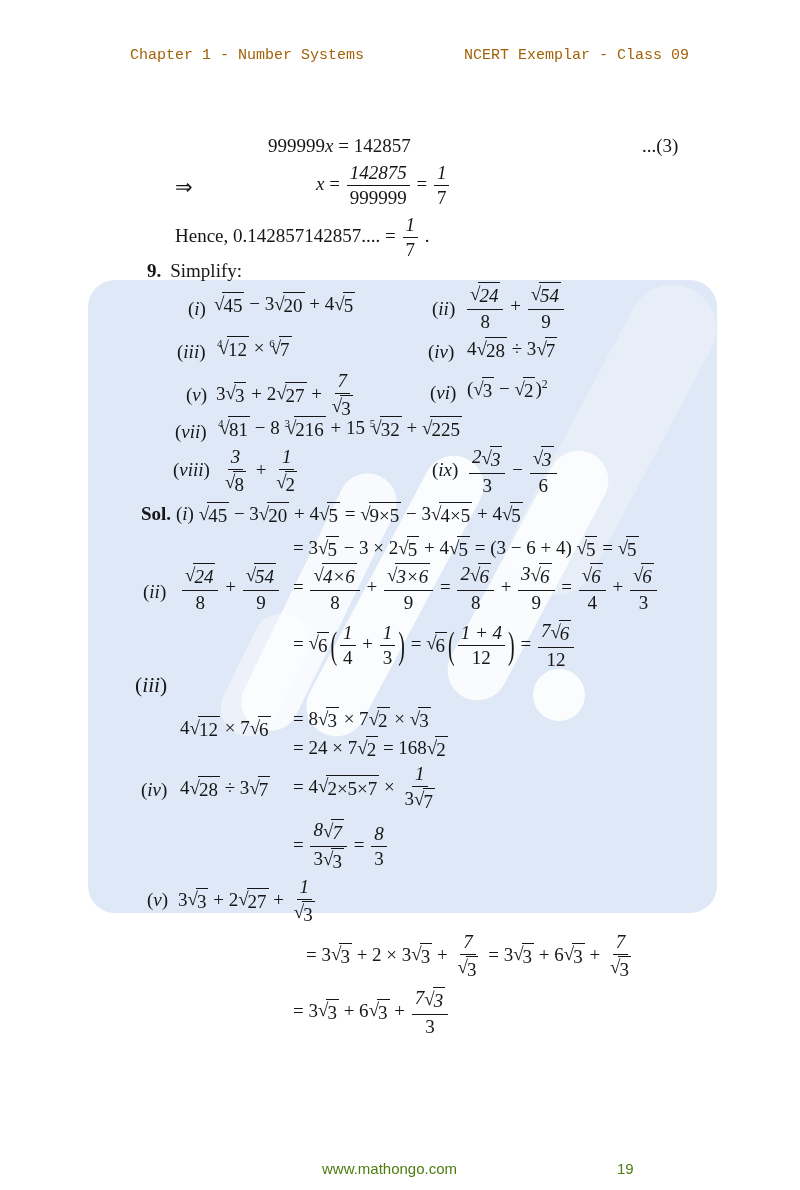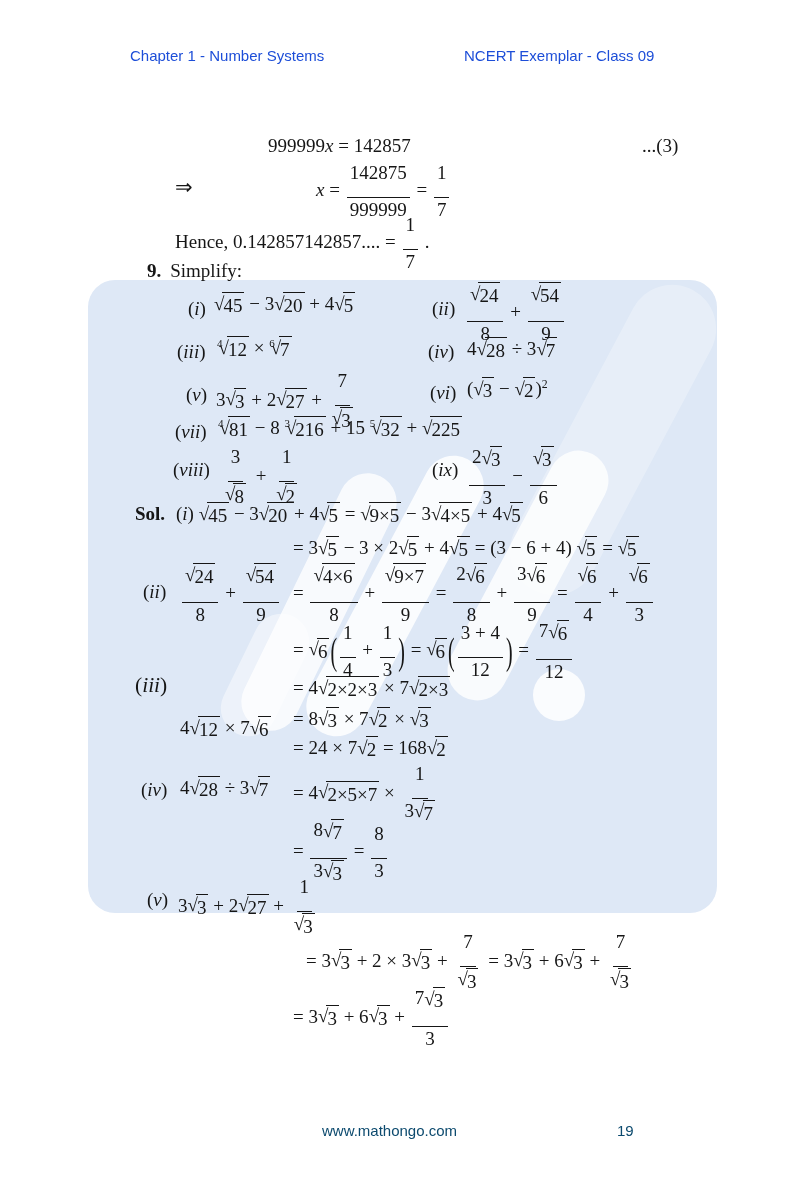--- a/index.html
+++ b/index.html
@@ -2,44 +2,44 @@
 <html><head>
 <meta charset="utf-8">
 <style>
   * { margin:0; padding:0; box-sizing:border-box; }
   html,body { background:#ffffff; }
   .doc {
     position:relative; width:800px; height:1190px; background:#ffffff;
     font-family:"Liberation Serif", serif; color:#161616; overflow:hidden;
   }
   .hdr {
-    position:absolute; font-family:Liberation Sans, sans-serif;
-    font-size:15px; color:#1d4ed8; white-space:nowrap;
+    position:absolute; font-family:Liberation Mono, monospace;
+    font-size:15px; color:#a16207; white-space:nowrap;
   }
   .ftr {
     position:absolute; font-family:"Liberation Sans", sans-serif;
-    font-size:15px; color:#0c4a6e; white-space:nowrap;
+    font-size:15px; color:#4d7c0f; white-space:nowrap;margin-top:38px;
   }
   .mline {
     position:absolute; font-size:19px; white-space:nowrap; line-height:1.25;
     z-index:2;
   }
   .big { font-size:21px; }
   .panel {
     position:absolute; left:88px; top:280px; width:629px; height:633px;
     background:#dee8f6; border-radius:27px; overflow:hidden; z-index:1;
   }
   .wm-stripe { position:absolute; background:#ffffff; border-radius:999px; }
   .wm-dot { position:absolute; background:#ffffff; border-radius:50%; }
   
   .mfrac {
     display:inline-flex; flex-direction:column; align-items:center;
     vertical-align:middle; margin:0 2px; line-height:1.15; text-align:center;
   }
-  .mnum { display:block; padding:0 3px 13px; border-bottom:1.4px solid currentColor; }
+  .mnum { display:block; padding:0 3px 1px; border-bottom:1.4px solid currentColor;font-style:italic; }
   .mden { display:block; padding:1px 3px 0; }
   .msqrt { display:inline-block; white-space:nowrap; }
   .msign { display:inline-block; vertical-align:top; line-height:1.25; position:relative; top:-0.5px; }
   .mrad  { display:inline-block; vertical-align:top; line-height:1.25;
            border-top:1.4px solid currentColor; margin-left:-2px; padding:1px 2px 0 1px; }
   .midx  { display:inline-block; font-size:11px; position:relative; top:-7px; margin-right:-4px; z-index:2; }
   .mparen { display:inline; white-space:nowrap; }
   .pn { display:inline-block; transform:scaleY(1.85); vertical-align:middle; font-size:1.05em; padding:0 1px; }
   .pbody { display:inline; }
   sup { font-size:0.62em; }
@@ -115,36 +115,36 @@
       </span></div>
   <div class="mline" style="left:432px; top:458px">(<i>ix</i>)</div>
   <div class="mline" style="left:467px; top:446px"><span class="mfrac">
         <span class="mnum">2<span class="msqrt"><span class="msign">√</span><span class="mrad">3</span></span></span>
         <span class="mden">3</span>
       </span> − <span class="mfrac">
         <span class="mnum"><span class="msqrt"><span class="msign">√</span><span class="mrad">3</span></span></span>
         <span class="mden">6</span>
       </span></div>
 
-  <div class="mline" style="left:135px; top:502px"><b>Sol.</b></div>
+  <div class="mline" style="left:141px; top:502px"><b>Sol.</b></div>
   <div class="mline" style="left:176px; top:502px">(<i>i</i>) <span class="msqrt"><span class="msign">√</span><span class="mrad">45</span></span> − 3<span class="msqrt"><span class="msign">√</span><span class="mrad">20</span></span> + 4<span class="msqrt"><span class="msign">√</span><span class="mrad">5</span></span> = <span class="msqrt"><span class="msign">√</span><span class="mrad">9×5</span></span> − 3<span class="msqrt"><span class="msign">√</span><span class="mrad">4×5</span></span> + 4<span class="msqrt"><span class="msign">√</span><span class="mrad">5</span></span></div>
   <div class="mline" style="left:293px; top:536px">=  3<span class="msqrt"><span class="msign">√</span><span class="mrad">5</span></span> − 3 × 2<span class="msqrt"><span class="msign">√</span><span class="mrad">5</span></span> + 4<span class="msqrt"><span class="msign">√</span><span class="mrad">5</span></span> = (3 − 6 + 4) <span class="msqrt"><span class="msign">√</span><span class="mrad">5</span></span> = <span class="msqrt"><span class="msign">√</span><span class="mrad">5</span></span></div>
   <div class="mline" style="left:143px; top:580px">(<i>ii</i>)</div>
   <div class="mline" style="left:180px; top:563px"><span class="mfrac">
         <span class="mnum"><span class="msqrt"><span class="msign">√</span><span class="mrad">24</span></span></span>
         <span class="mden">8</span>
       </span> + <span class="mfrac">
         <span class="mnum"><span class="msqrt"><span class="msign">√</span><span class="mrad">54</span></span></span>
         <span class="mden">9</span>
       </span></div>
   <div class="mline" style="left:293px; top:563px">=  <span class="mfrac">
         <span class="mnum"><span class="msqrt"><span class="msign">√</span><span class="mrad">4×6</span></span></span>
         <span class="mden">8</span>
       </span> + <span class="mfrac">
-        <span class="mnum"><span class="msqrt"><span class="msign">√</span><span class="mrad">9×7</span></span></span>
+        <span class="mnum"><span class="msqrt"><span class="msign">√</span><span class="mrad">3×6</span></span></span>
         <span class="mden">9</span>
       </span> = <span class="mfrac">
         <span class="mnum">2<span class="msqrt"><span class="msign">√</span><span class="mrad">6</span></span></span>
         <span class="mden">8</span>
       </span> + <span class="mfrac">
         <span class="mnum">3<span class="msqrt"><span class="msign">√</span><span class="mrad">6</span></span></span>
         <span class="mden">9</span>
       </span> = <span class="mfrac">
         <span class="mnum"><span class="msqrt"><span class="msign">√</span><span class="mrad">6</span></span></span>
         <span class="mden">4</span>
@@ -152,29 +152,28 @@
         <span class="mnum"><span class="msqrt"><span class="msign">√</span><span class="mrad">6</span></span></span>
         <span class="mden">3</span>
       </span></div>
   <div class="mline" style="left:293px; top:620px">=  <span class="msqrt"><span class="msign">√</span><span class="mrad">6</span></span><span class="mparen"><span class="pn">(</span><span class="pbody"><span class="mfrac">
             <span class="mnum">1</span>
             <span class="mden">4</span>
           </span> + <span class="mfrac">
             <span class="mnum">1</span>
             <span class="mden">3</span>
           </span></span><span class="pn">)</span></span> = <span class="msqrt"><span class="msign">√</span><span class="mrad">6</span></span><span class="mparen"><span class="pn">(</span><span class="pbody"><span class="mfrac">
-            <span class="mnum">3 + 4</span>
+            <span class="mnum">1 + 4</span>
             <span class="mden">12</span>
           </span></span><span class="pn">)</span></span> = <span class="mfrac">
         <span class="mnum">7<span class="msqrt"><span class="msign">√</span><span class="mrad">6</span></span></span>
         <span class="mden">12</span>
       </span></div>
   <div class="mline" style="left:135px; top:672px; font-size:21.5px">(<i>iii</i>)</div>
   <div class="mline" style="left:180px; top:716px">4<span class="msqrt"><span class="msign">√</span><span class="mrad">12</span></span> × 7<span class="msqrt"><span class="msign">√</span><span class="mrad">6</span></span></div>
-  <div class="mline" style="left:293px; top:676px">=  4<span class="msqrt"><span class="msign">√</span><span class="mrad">2×2×3</span></span> × 7<span class="msqrt"><span class="msign">√</span><span class="mrad">2×3</span></span></div>
   <div class="mline" style="left:293px; top:707px">=  8<span class="msqrt"><span class="msign">√</span><span class="mrad">3</span></span> × 7<span class="msqrt"><span class="msign">√</span><span class="mrad">2</span></span> × <span class="msqrt"><span class="msign">√</span><span class="mrad">3</span></span></div>
   <div class="mline" style="left:293px; top:736px">=  24 × 7<span class="msqrt"><span class="msign">√</span><span class="mrad">2</span></span> = 168<span class="msqrt"><span class="msign">√</span><span class="mrad">2</span></span></div>
   <div class="mline" style="left:141px; top:778px">(<i>iv</i>)</div>
   <div class="mline" style="left:180px; top:776px">4<span class="msqrt"><span class="msign">√</span><span class="mrad">28</span></span> ÷ 3<span class="msqrt"><span class="msign">√</span><span class="mrad">7</span></span></div>
   <div class="mline" style="left:293px; top:763px">=  4<span class="msqrt"><span class="msign">√</span><span class="mrad">2×5×7</span></span> × <span class="mfrac">
         <span class="mnum">1</span>
         <span class="mden">3<span class="msqrt"><span class="msign">√</span><span class="mrad">7</span></span></span>
       </span></div>
   <div class="mline" style="left:293px; top:819px">=  <span class="mfrac">
         <span class="mnum">8<span class="msqrt"><span class="msign">√</span><span class="mrad">7</span></span></span>

